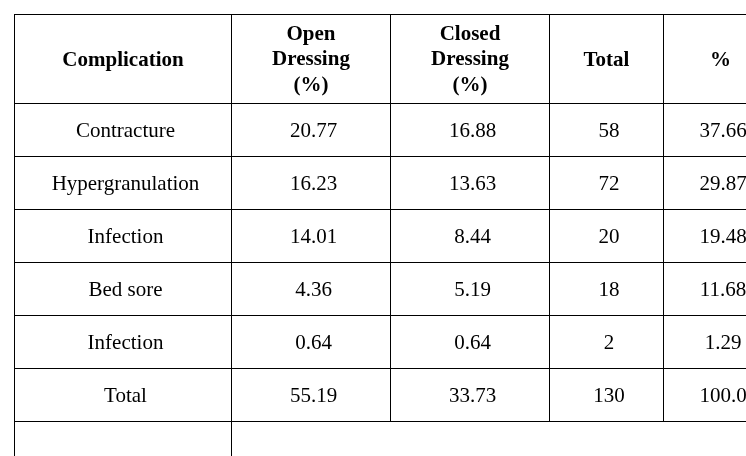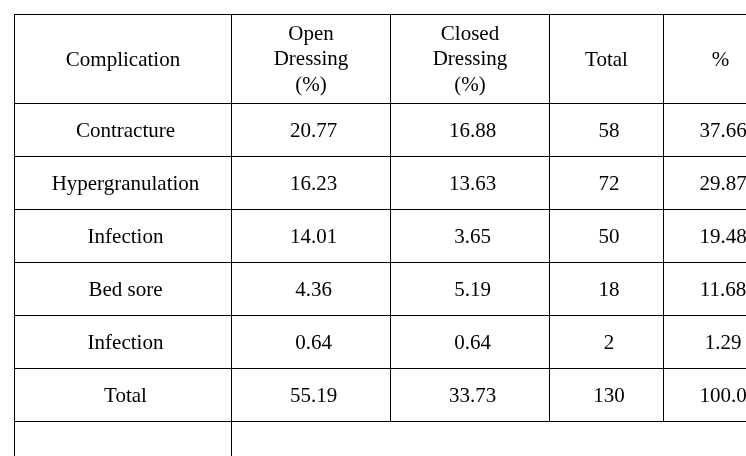--- a/index.html
+++ b/index.html
@@ -37,21 +37,21 @@
     border: 1px solid #000000;
     text-align: center;
     vertical-align: middle;
     font-size: 21px;
     line-height: 1.18;
     padding: 4px 4px;
     font-family: "Liberation Serif", serif;
     word-wrap: break-word;
   }
   table.data-table thead th {
-    font-weight: normal;
+    font-weight: bold;
     font-size: 21px;
     padding: 6px 4px;
   }
   table.data-table thead th.sub-unit {
     border-top: none;
     padding-top: 0px;
   }
   table.data-table thead th.with-sub {
     border-bottom: none;
     padding-bottom: 0px;
@@ -124,22 +124,22 @@
         <tr>
           <td>Hypergranulation</td>
           <td>16.23</td>
           <td>13.63</td>
           <td>72</td>
           <td>29.87</td>
         </tr>
         <tr>
           <td>Infection</td>
           <td>14.01</td>
-          <td>3.65</td>
-          <td>50</td>
+          <td>8.44</td>
+          <td>20</td>
           <td>19.48</td>
         </tr>
         <tr>
           <td>Bed sore</td>
           <td>4.36</td>
           <td>5.19</td>
           <td>18</td>
           <td>11.68</td>
         </tr>
         <tr>

